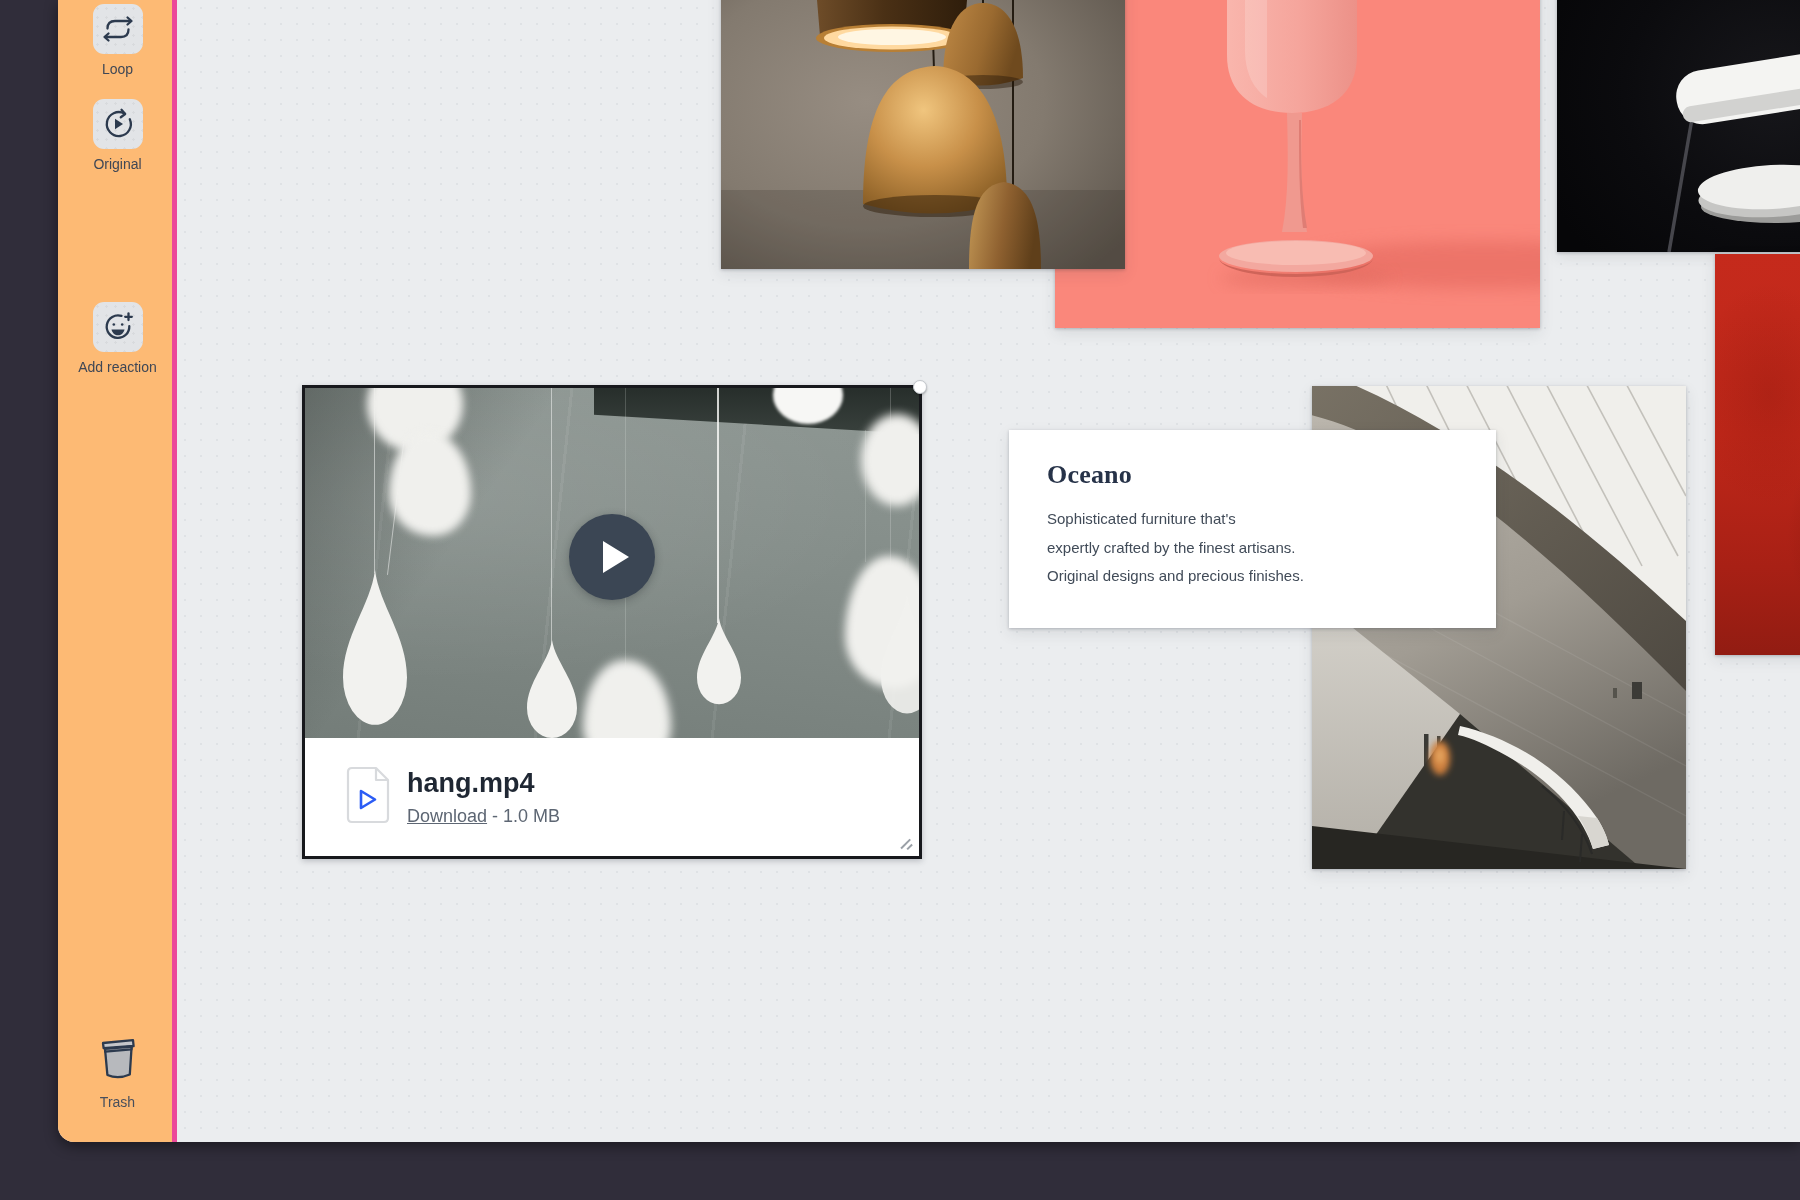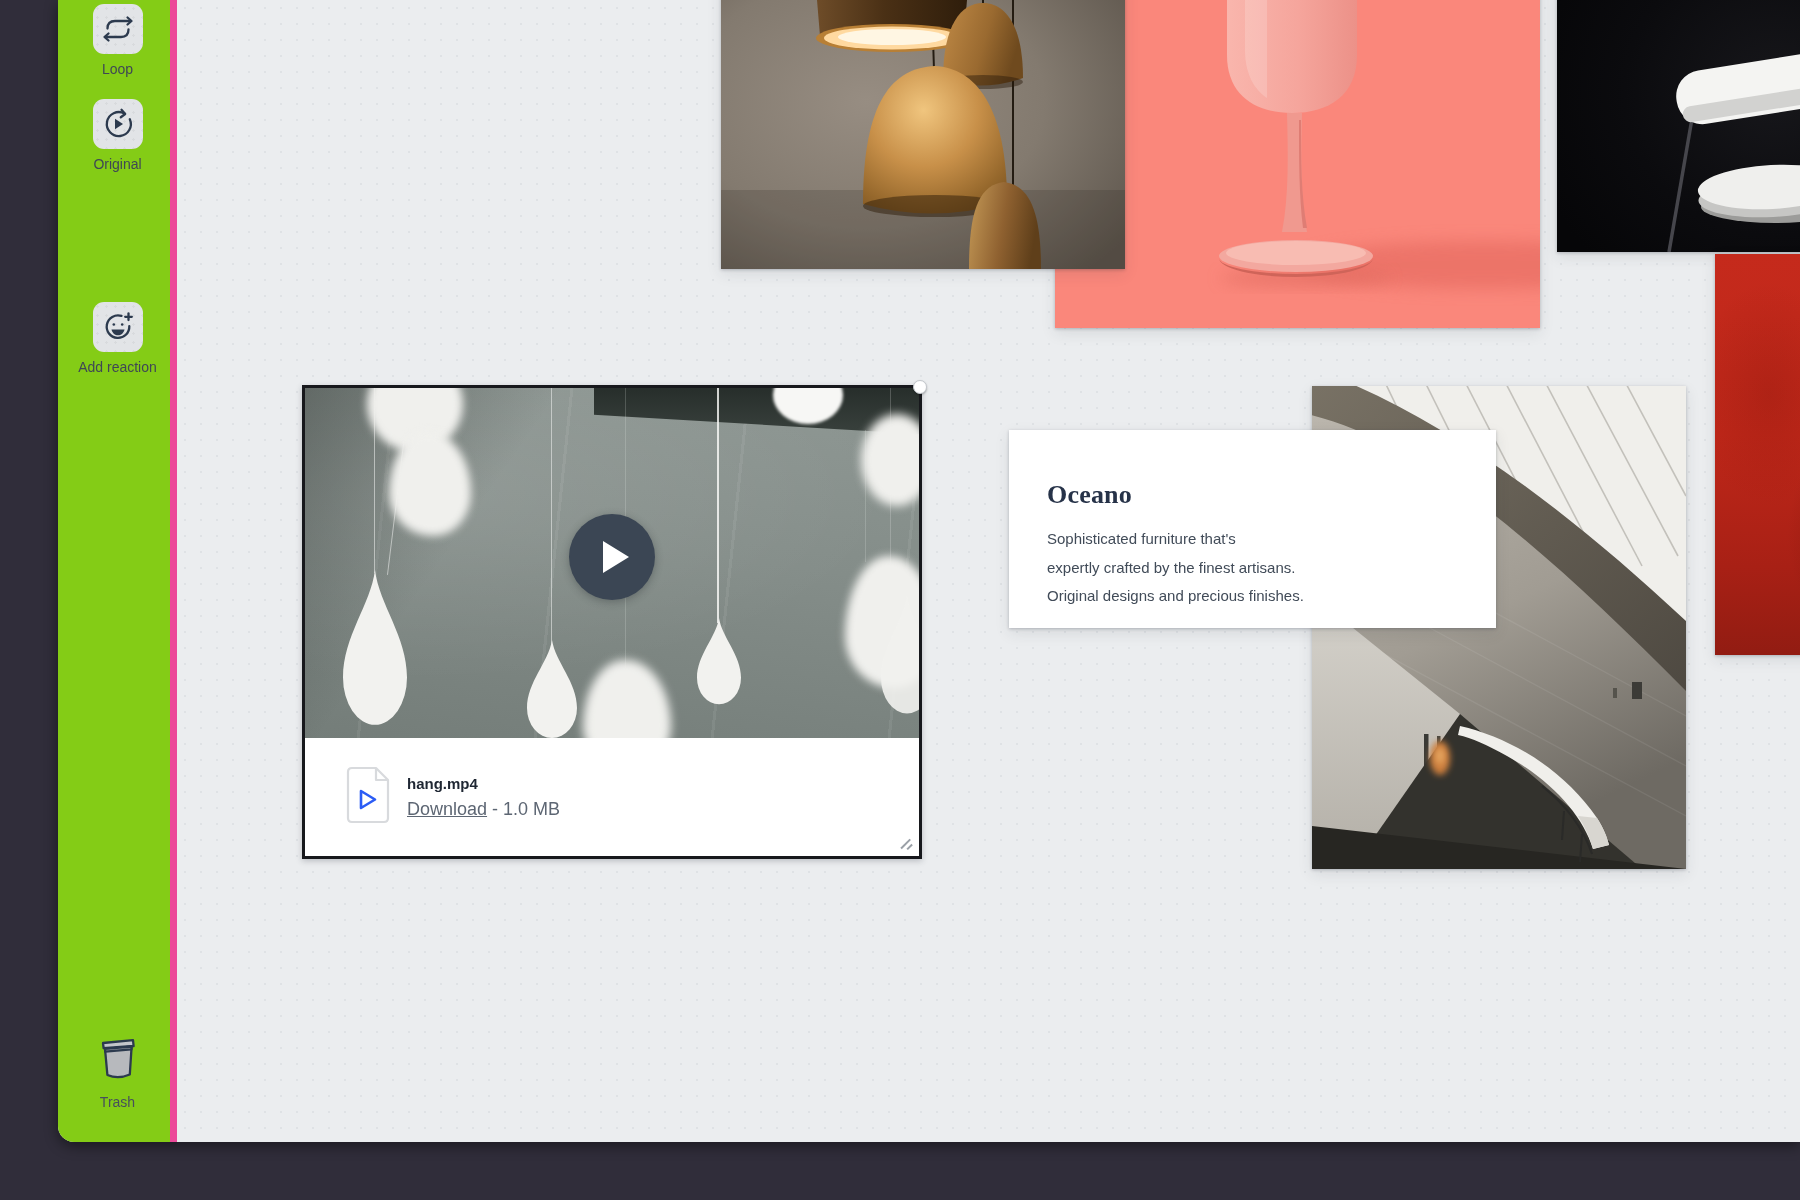--- a/index.html
+++ b/index.html
@@ -6,21 +6,21 @@
     font-family:"Liberation Sans",sans-serif;background:#302d3a;}
   *{box-sizing:border-box;}
 
   .frame{position:absolute;inset:0;background:#302d3a;}
   .canvas-surface{position:absolute;left:58px;top:0;right:0;height:1142px;
     background:#ebedef;border-bottom-left-radius:16px;overflow:hidden;
     box-shadow:0 4px 14px rgba(0,0,0,.45);}
 
   
   .sidebar{position:absolute;left:0;top:0;width:119px;height:100%;
-    background:#84cc16;border-right:7px solid #ec4899;}
+    background:#fdba74;border-right:5px solid #ec4899;}
   .tool{position:absolute;left:0;width:119px;display:flex;flex-direction:column;align-items:center;cursor:pointer;}
   .tool-btn{width:50px;height:50px;border-radius:11px;background:#e2e4e7;
     display:flex;align-items:center;justify-content:center;position:relative;
     background-image:radial-gradient(#d8dadd 1px,transparent 1.2px);background-size:9px 9px;}
   .tool-label{margin-top:7px;font-size:14px;color:#3f4755;}
   .tool svg{stroke:#2c3a4e;fill:none;stroke-width:2.3;stroke-linecap:round;stroke-linejoin:round;}
   .desc-top{position:absolute;top:3px;left:3px;right:3px;height:22px;border-radius:8px 8px 3px 3px;
     background:#d9dbde;background-image:radial-gradient(#cfd1d5 1px,transparent 1.2px);background-size:8px 8px;}
   .desc-bottom{position:absolute;bottom:3px;left:3px;right:3px;height:21px;border-radius:3px 3px 8px 8px;background:#eceef0;}
   .desc-line{position:absolute;left:50%;transform:translateX(-50%);height:2.6px;border-radius:2px;background:#2c3a4e;}
@@ -39,21 +39,21 @@
   .chair{left:1380px;top:-15px;width:280px;height:267px;z-index:2;}
   .redart{left:1538px;top:254px;width:180px;height:401px;z-index:2;
     background:
       radial-gradient(60% 40% at 30% 35%,rgba(130,20,10,.28),transparent 70%),
       radial-gradient(50% 35% at 75% 70%,rgba(90,12,6,.30),transparent 70%),
       linear-gradient(180deg,#c52a1c 0%,#bf2719 45%,#a82015 78%,#921c12 100%);}
   .corridor{left:1135px;top:386px;width:374px;height:483px;z-index:3;}
 
   
   .text-card{position:absolute;left:832px;top:430px;width:487px;height:198px;background:#fff;z-index:4;
-    padding:50px 40px 0 38px;cursor:default;}
+    padding:30px 40px 0 38px;cursor:default;}
   .text-card h2{margin:0;font-family:"Liberation Serif",serif;font-size:26px;font-weight:bold;color:#263248;letter-spacing:.2px;}
   .text-card p{margin:15px 0 0 0;font-size:15px;line-height:28.5px;color:#414b58;}
 
   
   .video-card{position:absolute;left:125px;top:385px;width:620px;height:474px;background:#fff;
     border:3px solid #17181c;z-index:5;box-shadow:0 2px 6px rgba(40,45,60,.25);}
   .sel-dot{position:absolute;top:-8px;right:-8px;width:14px;height:14px;border-radius:50%;
     background:#fff;border:1px solid #c3c7cc;box-shadow:0 1px 2px rgba(0,0,0,.25);z-index:6;}
   .video-thumb{position:relative;width:614px;height:350px;overflow:hidden;
     background:
@@ -67,21 +67,21 @@
   .string{position:absolute;width:1px;background:rgba(240,243,240,.55);}
   .drop{position:absolute;}
   .drop path{fill:#f2f2ef;}
   .blob{position:absolute;border-radius:50%;background:#f0f0ed;}
   .play-btn{position:absolute;left:264px;top:126px;width:86px;height:86px;border-radius:50%;
     background:#3b4654;display:flex;align-items:center;justify-content:center;cursor:pointer;
     box-shadow:0 2px 8px rgba(20,25,30,.3);}
   .play-tri{width:0;height:0;border-left:26px solid #fff;border-top:16px solid transparent;
     border-bottom:16px solid transparent;margin-left:7px;}
   .video-footer{position:relative;height:118px;background:#fff;display:flex;align-items:center;padding-left:40px;}
-  .file-title{font-size:15px;font-weight:bold;color:#1f2733;}
+  .file-title{font-size:27px;font-weight:bold;color:#1f2733;}
   .file-sub{margin-top:7px;font-size:18px;color:#5d6673;}
   .file-sub .dl{text-decoration:underline;cursor:pointer;}
   .file-icon-wrap{margin-right:16px;}
   .resize-handle{position:absolute;right:5px;bottom:5px;width:16px;height:16px;cursor:nwse-resize;}
   .resize-handle i{position:absolute;display:block;height:1.6px;background:#9aa0a7;transform:rotate(-45deg);}
   .resize-handle i:nth-child(1){width:13px;left:1px;top:8px;}
   .resize-handle i:nth-child(2){width:7px;left:8px;top:11px;}
 </style>
 </head>
 <body>

